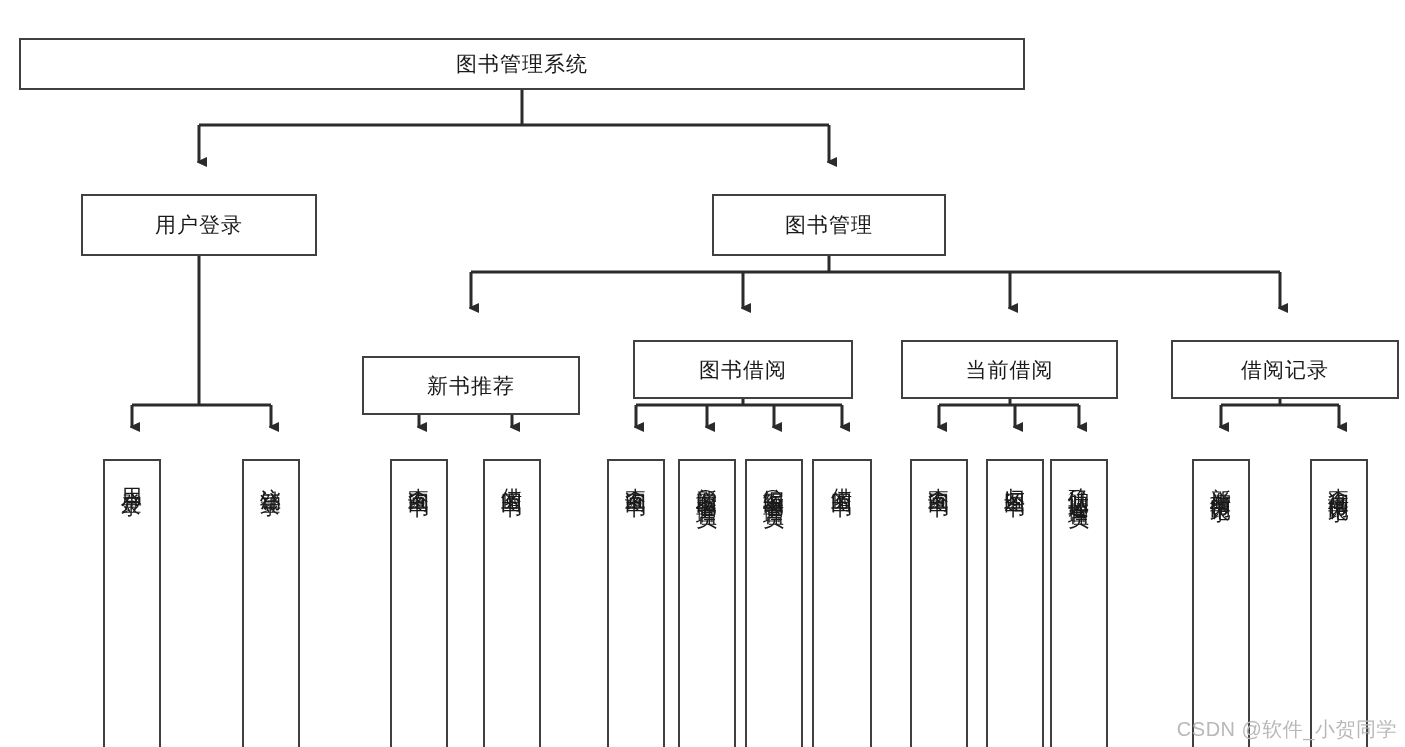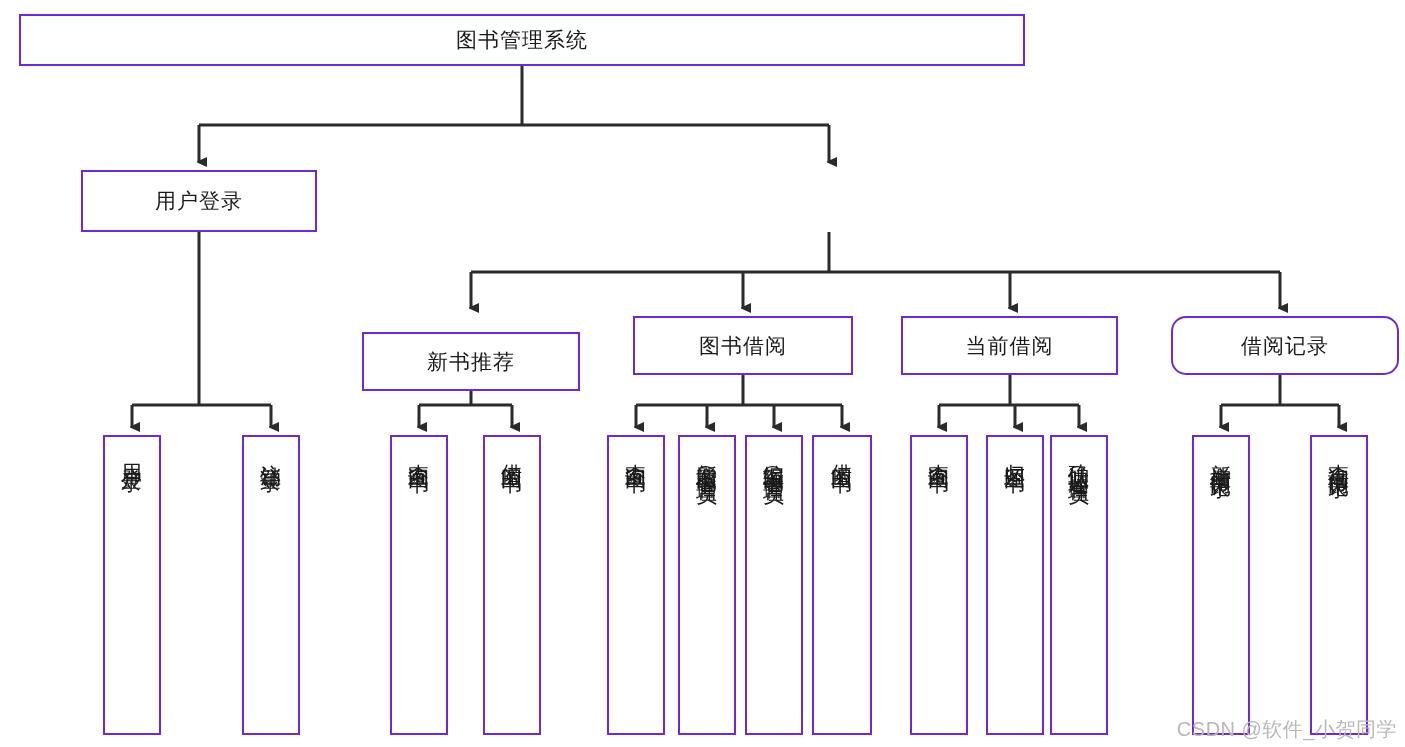--- a/index.html
+++ b/index.html
@@ -24,25 +24,26 @@
     position: absolute;
     left: 0; top: 0;
     width: 1405px;
     height: 747px;
     pointer-events: none;
   }
   .node {
     position: absolute;
     box-sizing: border-box;
     background: #ffffff;
-    border: 2px solid #6d28d9;
+    border: 2px solid #404040;
     display: flex;
     align-items: center;
     justify-content: center;
     color: #1a1a1a;
+    margin-top: 24px;
   }
   .node.horiz {
     font-size: 21px;
     letter-spacing: 1px;
   }
   .node.vert {
     font-size: 21px;
     padding-top: 10px;
     align-items: flex-start;
     justify-content: center;
@@ -123,31 +124,34 @@
     </g>
   </svg>
 
   <div class="node horiz" id="node-root" style="left: 19px; top: 14px; width: 1006px; height: 52px;">
     <span class="hlabel">图书管理系统</span>
   </div>
 
   <div class="node horiz" id="node-l2-0" style="left: 81px; top: 170px; width: 236px; height: 62px;">
     <span class="hlabel">用户登录</span>
   </div>
+  <div class="node horiz" id="node-l2-1" style="left: 712px; top: 170px; width: 234px; height: 62px;">
+    <span class="hlabel">图书管理</span>
+  </div>
 
   <div class="node horiz" id="node-l3-0" style="left: 362px; top: 332px; width: 218px; height: 59px;">
     <span class="hlabel">新书推荐</span>
   </div>
   <div class="node horiz" id="node-l3-1" style="left: 633px; top: 316px; width: 220px; height: 59px;">
     <span class="hlabel">图书借阅</span>
   </div>
   <div class="node horiz" id="node-l3-2" style="left: 901px; top: 316px; width: 217px; height: 59px;">
     <span class="hlabel">当前借阅</span>
   </div>
-  <div class="node horiz" id="node-l3-3" style="left: 1171px; top: 316px; width: 228px; height: 59px; border-radius: 15px;">
+  <div class="node horiz" id="node-l3-3" style="left: 1171px; top: 316px; width: 228px; height: 59px;">
     <span class="hlabel">借阅记录</span>
   </div>
 
   <div class="node vert" id="node-leaf-0" style="left: 103px; top: 435px; width: 58px; height: 300px;">
     <span class="vlabel">用户登录</span>
   </div>
   <div class="node vert" id="node-leaf-1" style="left: 242px; top: 435px; width: 58px; height: 300px;">
     <span class="vlabel">注销登录</span>
   </div>
   <div class="node vert" id="node-leaf-2" style="left: 390px; top: 435px; width: 58px; height: 300px;">

